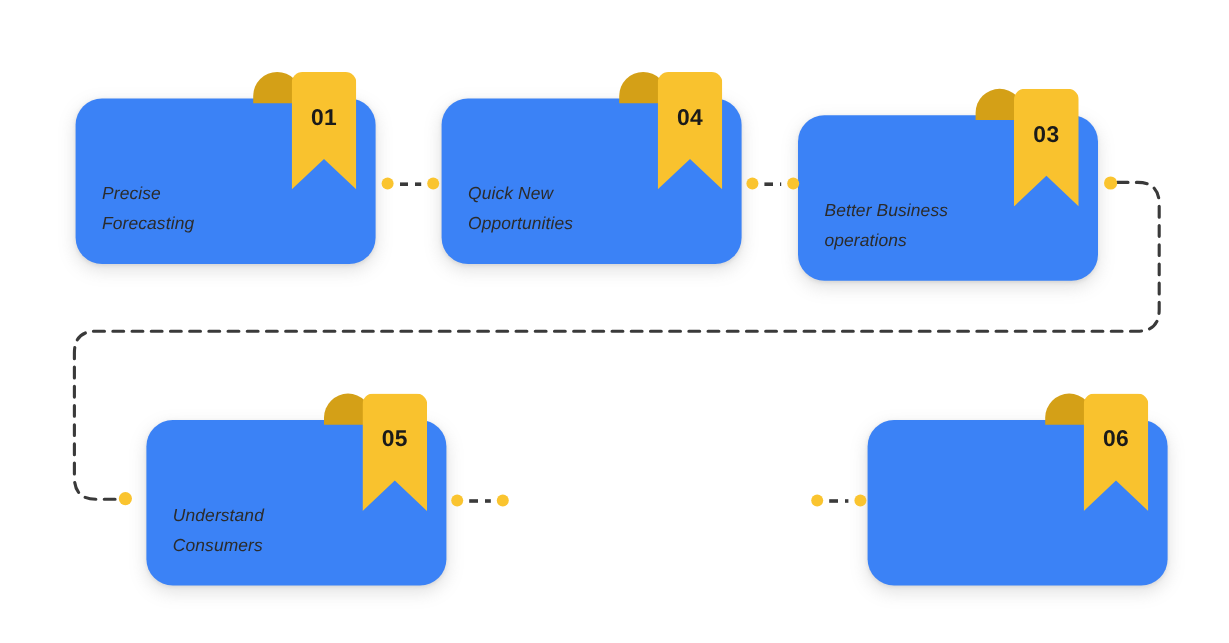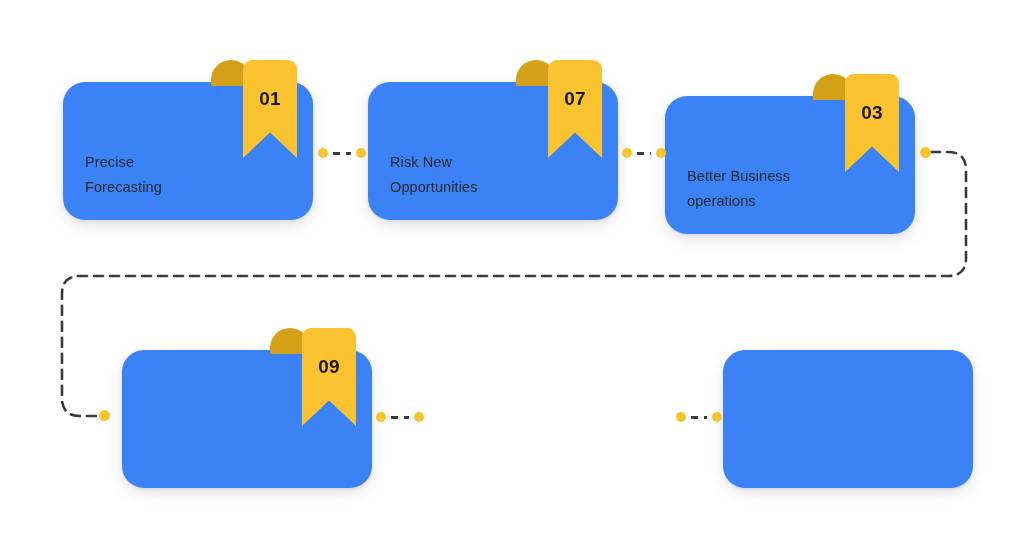--- a/index.html
+++ b/index.html
@@ -41,20 +41,21 @@
   .card-label {
     position: absolute;
     left: 22px;
     bottom: 20px;
     font-size: 14.5px;
     line-height: 25px;
     font-weight: 500;
     color: #2b2b2b;
     letter-spacing: 0.1px;
     white-space: pre-line;
+    font-style: italic;
   }
 
   
   .ribbon {
     position: absolute;
     top: -22px;
     right: 16px;
     width: 54px;
     height: 98px;
     z-index: 3;
@@ -167,41 +168,48 @@
       <span class="ribbon-num">01</span>
     </div>
     <div class="card-label">Precise
 Forecasting</div>
   </div>
 
   <div class="card" style="left:368px;top:82px;">
     <div class="ribbon">
       <span class="ribbon-fold"></span>
       <span class="ribbon-body"></span>
-      <span class="ribbon-num">07</span>
-    </div>
-    <div class="card-label">Risk New
+      <span class="ribbon-num">04</span>
+    </div>
+    <div class="card-label">Quick New
 Opportunities</div>
   </div>
 
   <div class="card" style="left:665px;top:96px;">
     <div class="ribbon">
       <span class="ribbon-fold"></span>
       <span class="ribbon-body"></span>
       <span class="ribbon-num">03</span>
     </div>
     <div class="card-label">Better Business
 operations</div>
   </div>
 
   <div class="card" style="left:122px;top:350px;">
     <div class="ribbon">
       <span class="ribbon-fold"></span>
       <span class="ribbon-body"></span>
-      <span class="ribbon-num">09</span>
-    </div>
+      <span class="ribbon-num">05</span>
+    </div>
+    <div class="card-label">Understand
+Consumers</div>
   </div>
 
 
   <div class="card" style="left:723px;top:350px;">
+    <div class="ribbon">
+      <span class="ribbon-fold"></span>
+      <span class="ribbon-body"></span>
+      <span class="ribbon-num">06</span>
+    </div>
   </div>
 
 </div>
 
 </body></html>

